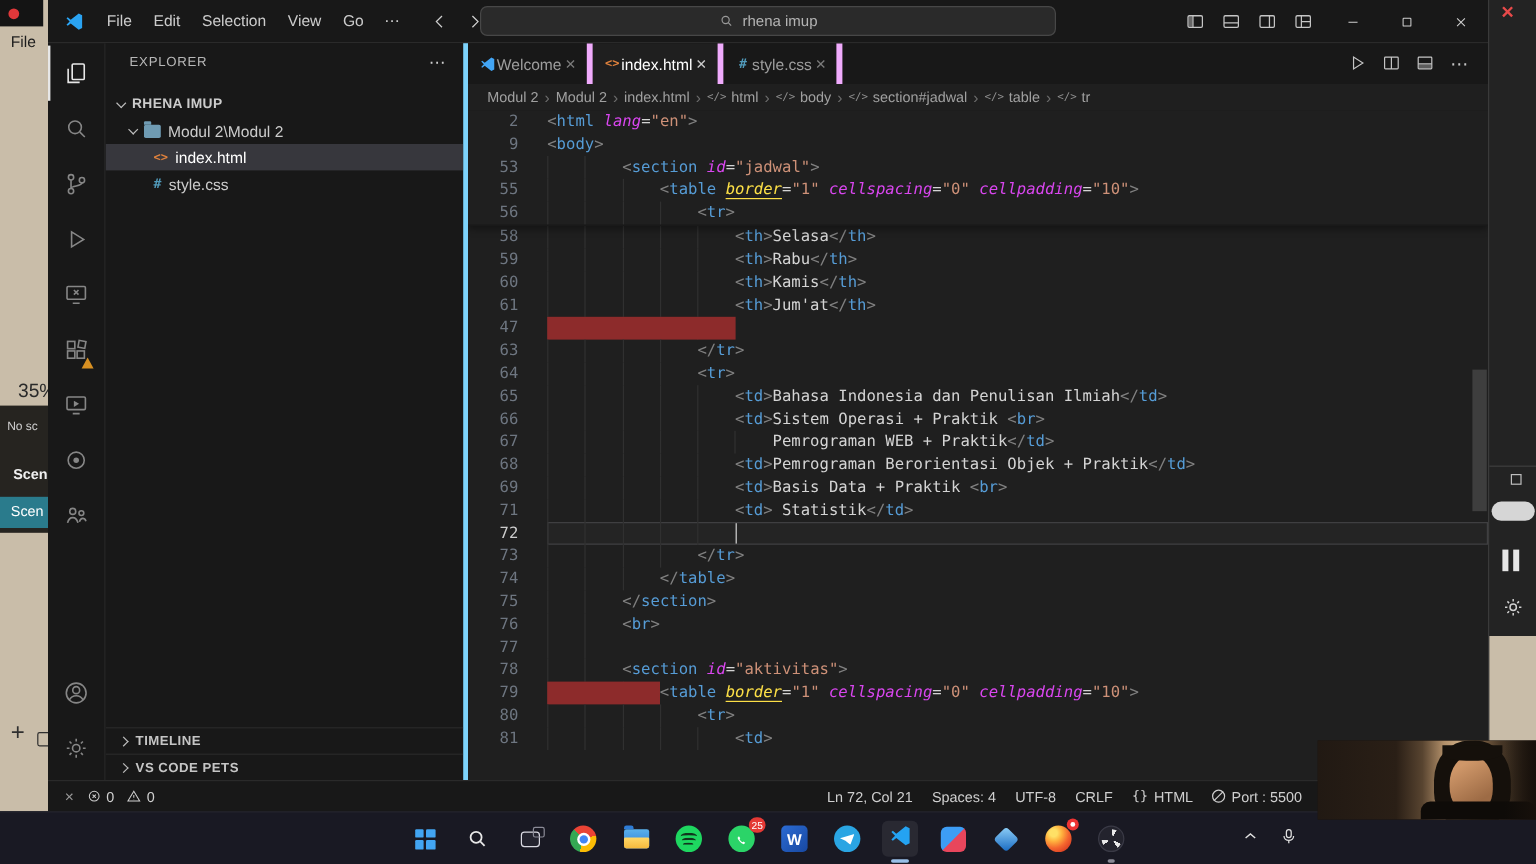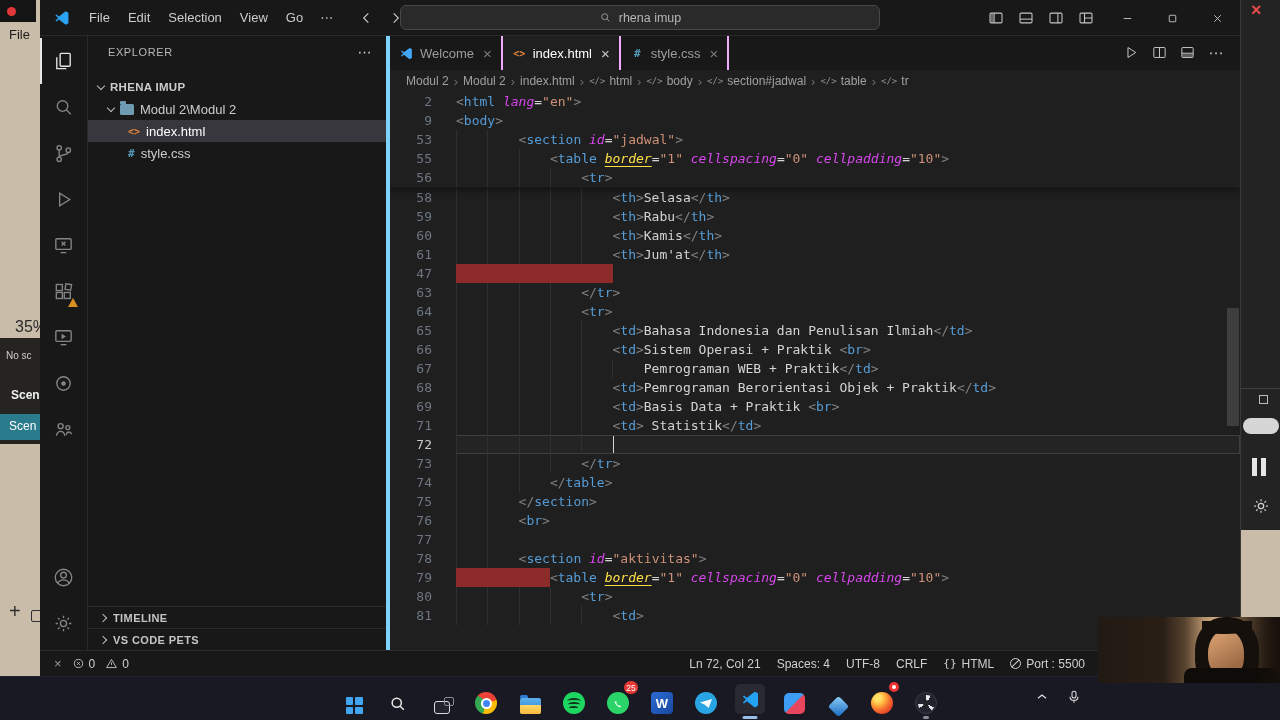--- a/index.html
+++ b/index.html
@@ -64,21 +64,21 @@
   .fold-ic::before{content:"";position:absolute;top:-3px;left:0;width:6px;height:3px;background:#6f9bb3;border-radius:1px 1px 0 0}
   .fic{font-family:"DejaVu Sans Mono",monospace;font-weight:bold;flex:0 0 auto}
   .fic.html{color:#e0823d;font-size:10px}
   .fic.css{color:#519aba;font-size:11px}
   .sb-bottom{position:absolute;bottom:0;left:0;width:100%}
   .sb-panel{height:22px;border-top:1px solid #2a2a2a;display:flex;align-items:center;gap:7px;padding-left:12px;font-size:11px;font-weight:bold;color:#c5c5c5;letter-spacing:.4px}
 
   
   .editor-col{flex:1;display:flex;flex-direction:column;min-width:0;background:#1f1f1f}
   .tabbar{height:34px;flex:0 0 34px;background:#181818;display:flex;align-items:stretch}
-  .tab{display:flex;align-items:center;gap:6px;padding:0 9px;font-size:13px;color:#9d9d9d;background:#181818;border-right:2px solid #f0abfc}
+  .tab{display:flex;align-items:center;padding:0 9px;font-size:13px;color:#9d9d9d;background:#181818;border-right:5px solid #f0abfc}
   .tab.active{background:#1f1f1f;color:#fff}
   .tab-close{font-size:15px;color:#7a7a7a;margin-left:3px}
   .tab.active .tab-close{color:#cccccc}
   .tab-icon{width:15px;height:15px;display:flex;align-items:center;justify-content:center}
   .tab-icon svg{width:15px;height:15px}
   .tab-actions{margin-left:auto;display:flex;align-items:center;gap:4px;padding-right:12px;color:#c5c5c5}
   .ta{width:24px;height:24px;padding:3px}
   .ta svg{width:17px;height:17px}
   .ta.more{font-size:15px;display:flex;align-items:center;justify-content:center;padding:0}
 
@@ -126,21 +126,21 @@
   .oR-slider{position:absolute;top:418px;left:2px;width:36px;height:16px;border-radius:8px;background:#d6d6d6}
   .oR-pause{position:absolute;top:458px;left:11px;display:flex;gap:4px}
   .oR-pause i{width:5px;height:18px;background:#e6e6e6;display:block}
   .oR-gear{position:absolute;top:496px;left:10px;width:20px;height:20px;color:#cfcfcf}
   .oR-gear svg{width:20px;height:20px}
   .oR-beige{position:absolute;top:530px;left:0;width:40px;height:146px;background:#c9bda9}
 
   
   #taskbar{position:absolute;left:0;top:676px;width:1280px;height:44px;background:#191923;border-top:1px solid rgba(255,255,255,.05)}
   .tb-center{position:absolute;left:50%;top:0;transform:translateX(-50%);height:44px;display:flex;align-items:center;gap:14px}
-  .app{width:30px;height:30px;border-radius:5px;display:flex;align-items:flex-end;justify-content:center;position:relative}
+  .app{width:30px;height:30px;border-radius:5px;display:flex;align-items:center;justify-content:center;position:relative}
   .app.active-app{background:rgba(255,255,255,.07)}
   .app.active-app::after{content:"";position:absolute;bottom:-5px;left:50%;transform:translateX(-50%);width:15px;height:3px;border-radius:2px;background:#98bfe8}
   .app.dot-app::after{content:"";position:absolute;bottom:-5px;left:50%;transform:translateX(-50%);width:6px;height:3px;border-radius:2px;background:#8a8a96}
   .win-grid{width:17px;height:17px;display:grid;grid-template-columns:1fr 1fr;gap:2px}
   .win-grid i{background:#42a5f2;border-radius:1px}
   .app svg.mono{width:20px;height:20px;color:#e8e8e8}
   .tv-ic{width:16px;height:13px;border:1.6px solid #dadae2;border-radius:3px;background:#23232e;position:relative}
   .tv-ic::before{content:"";position:absolute;right:-5px;top:-5px;width:8px;height:7px;border:1.4px solid #8b8b97;border-radius:2px}
   .chrome{width:22px;height:22px;border-radius:50%;background:conic-gradient(from -45deg,#ea4335 0 120deg,#fbbc05 120deg 240deg,#34a853 240deg 360deg);position:relative}
   .chrome::before{content:"";position:absolute;inset:5.5px;border-radius:50%;background:#fff}

